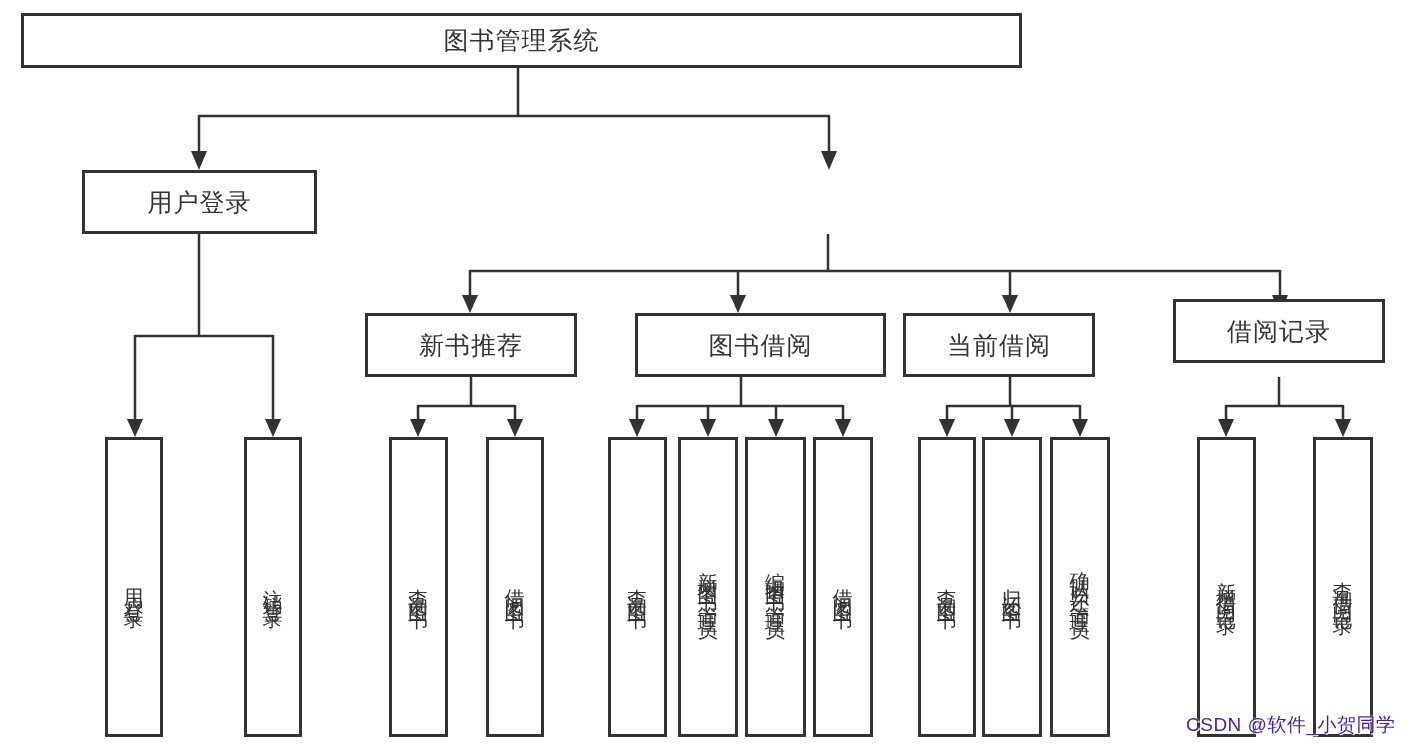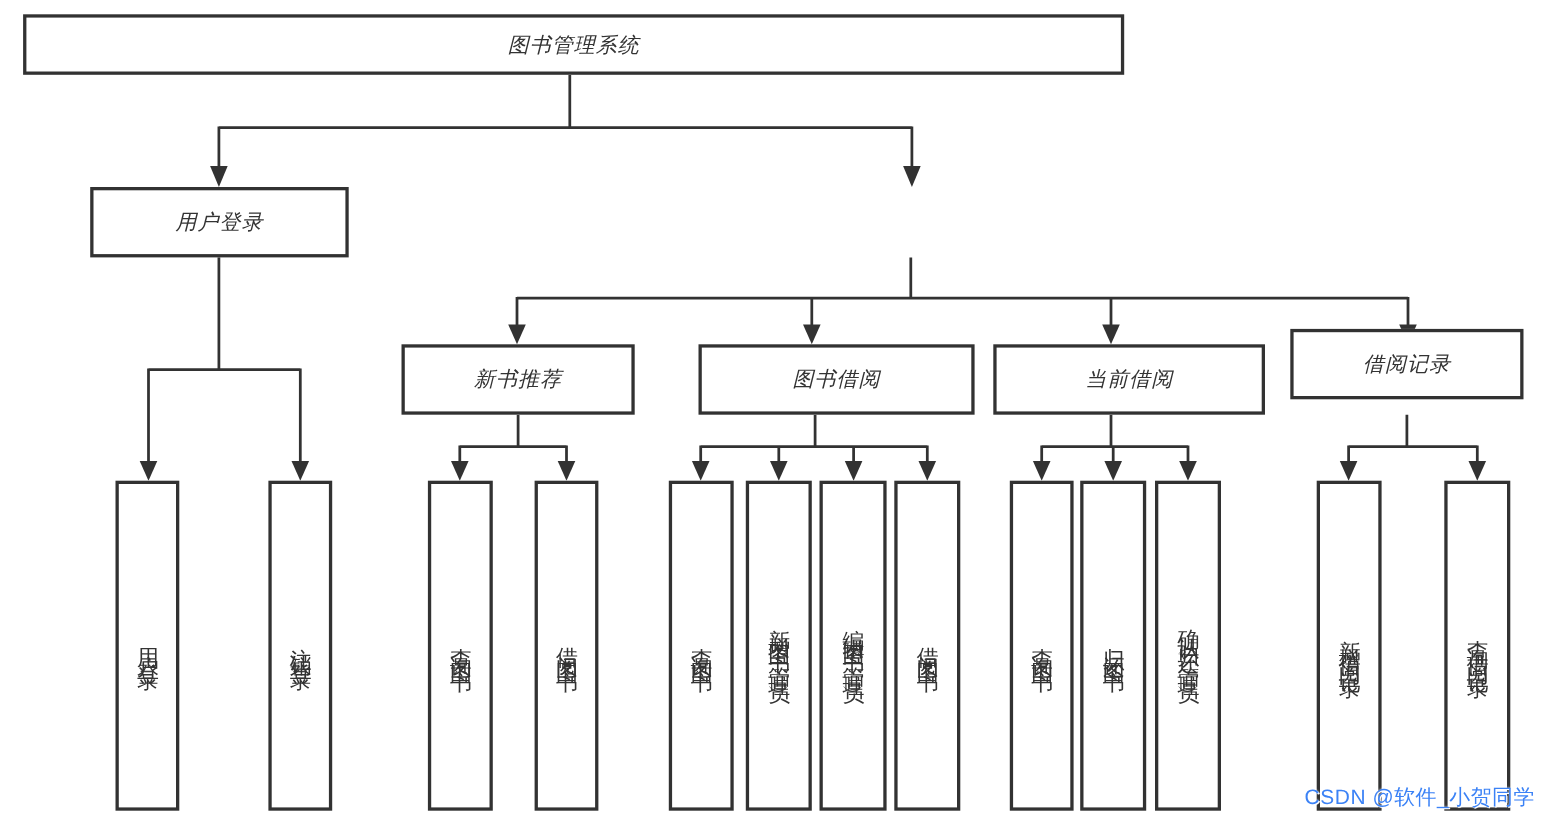--- a/index.html
+++ b/index.html
@@ -15,35 +15,35 @@
   .node{
     position:absolute;
     box-sizing:border-box;
     border:3px solid #323232;
     background:#ffffff;
     display:flex;
     align-items:center;
     justify-content:center;
     z-index:2;
   }
-  .hbox{font-size:19px;letter-spacing:1px;font-style:italic;}
+  .hbox{font-size:25px;letter-spacing:1px;}
   .vbox span{
     writing-mode:vertical-rl;
     font-size:20px;
     letter-spacing:7px;
     line-height:1;
     white-space:nowrap;
   }
   .watermark{
     position:absolute;
     left:1186px;top:712px;
     z-index:3;
     font-size:19px;
     letter-spacing:0.5px;
-    color:#3b82f6;
+    color:#4c1d95;
     text-shadow:0 0 2px #ffffff,1px 1px 0 #ffffff;
     white-space:nowrap;
   }
 </style>
 </head>
 <body>
 
 <div id="canvas">
 
   <svg id="connectors" width="1405" height="747" viewBox="0 0 1405 747">
@@ -93,21 +93,21 @@
   <div class="node hbox" style="left:82px;top:170px;width:235px;height:64px;">
     <span>用户登录</span>
   </div>
 
   <div class="node hbox" style="left:365px;top:313px;width:212px;height:64px;">
     <span>新书推荐</span>
   </div>
   <div class="node hbox" style="left:635px;top:313px;width:251px;height:64px;">
     <span>图书借阅</span>
   </div>
-  <div class="node hbox" style="left:903px;top:313px;width:247px;height:64px;">
+  <div class="node hbox" style="left:903px;top:313px;width:192px;height:64px;">
     <span>当前借阅</span>
   </div>
   <div class="node hbox" style="left:1173px;top:299px;width:212px;height:64px;">
     <span>借阅记录</span>
   </div>
 
   <div class="node vbox" style="left:105px;top:437px;width:58px;height:300px;">
     <span>用户登录</span>
   </div>
   <div class="node vbox" style="left:244px;top:437px;width:58px;height:300px;">

